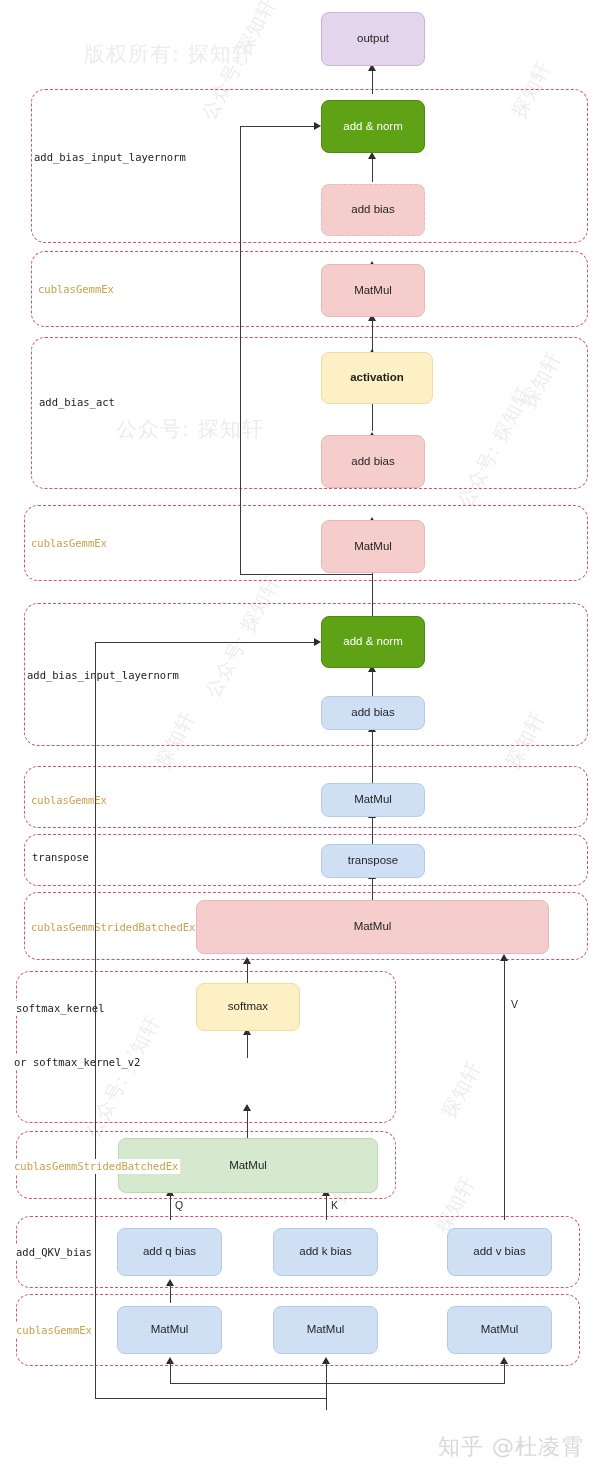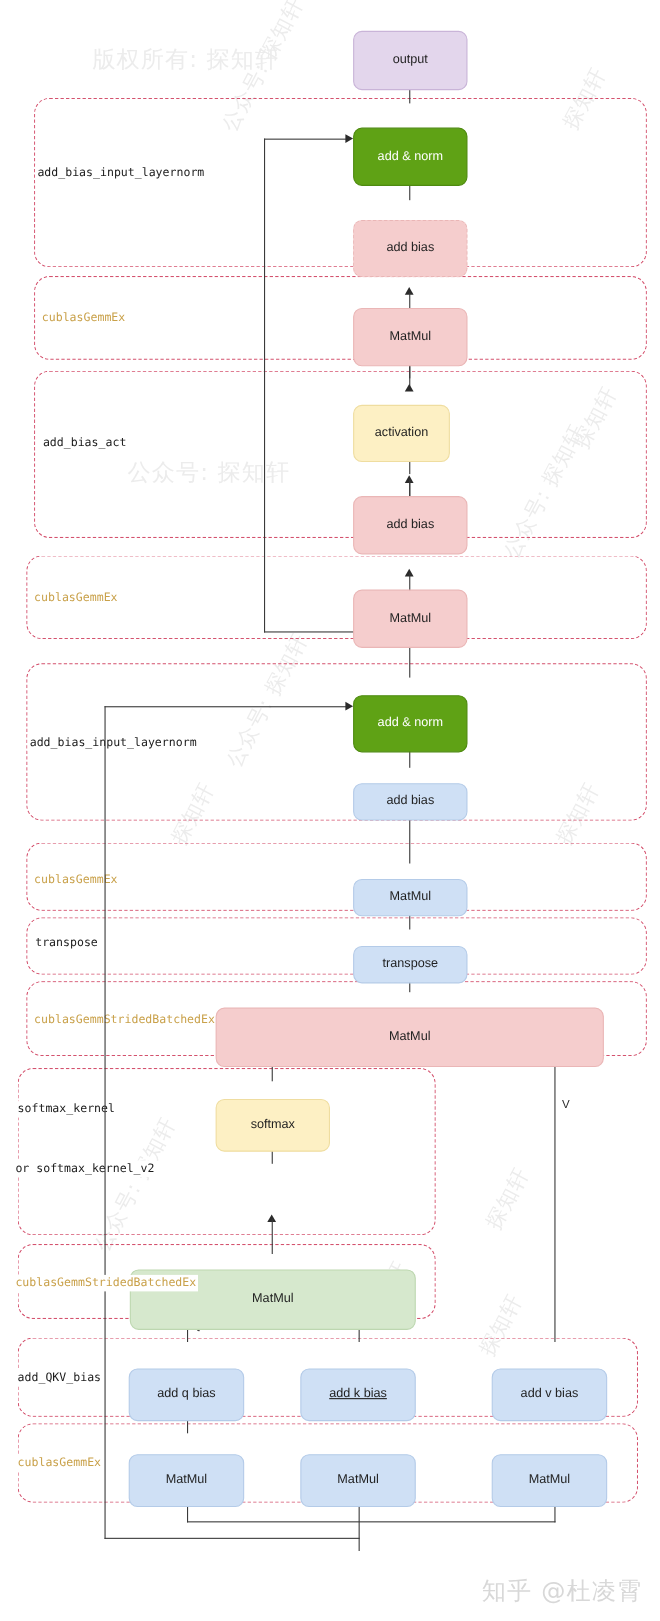--- a/index.html
+++ b/index.html
@@ -39,21 +39,20 @@
     position:absolute;
     box-sizing:border-box;
     border-radius:8px;
     display:flex;
     align-items:center;
     justify-content:center;
     font-size:11.5px;
     color:#1f1f1f;
     line-height:1.2;
     text-align:center;
-    margin-top:16px;
   }
   .n-purple{background:#e3d6ec;border:1px solid #c9b4d8;}
   .n-green  {background:#5fa215;border:1px solid #4e8a10;color:#ffffff;}
   .n-pink   {background:#f5cdcd;border:1px solid #eab6b6;}
   .n-yellow {background:#fdf0c4;border:1px solid #efdda0;}
   .n-blue   {background:#cfe0f5;border:1px solid #b4cbe8;}
   .n-orange {background:#fbdcbb;border:1px solid #eec79e;}
   .n-lgreen {background:#d6e8cd;border:1px solid #bdd7b0;}
   .n-cream  {background:#fbeec8;border:1px solid #eddba4;}
   
@@ -231,21 +230,21 @@
     </div>
 
   <div class="node n-pink" style="left:321px;top:184px;width:104px;height:52px;border-style:dashed;">
       <span>add bias</span>
     </div>
 
   <div class="node n-pink" style="left:321px;top:264px;width:104px;height:53px;">
       <span>MatMul</span>
     </div>
 
-  <div class="node n-yellow" style="left:321px;top:352px;width:88px;height:52px;">
+  <div class="node n-yellow" style="left:321px;top:352px;width:112px;height:52px;font-weight:bold;">
       <span>activation</span>
     </div>
 
   <div class="node n-pink" style="left:321px;top:435px;width:104px;height:53px;">
       <span>add bias</span>
     </div>
 
   <div class="node n-pink" style="left:321px;top:520px;width:104px;height:53px;">
       <span>MatMul</span>
     </div>
@@ -276,21 +275,21 @@
 
 
   <div class="node n-lgreen" style="left:118px;top:1138px;width:260px;height:55px;">
       <span>MatMul</span>
     </div>
 
   <div class="node n-blue" style="left:117px;top:1228px;width:105px;height:48px;">
       <span>add q bias</span>
     </div>
 
-  <div class="node n-blue" style="left:273px;top:1228px;width:105px;height:48px;text-decoration:underline;">
+  <div class="node n-blue" style="left:273px;top:1228px;width:105px;height:48px;">
       <span>add k bias</span>
     </div>
 
   <div class="node n-blue" style="left:447px;top:1228px;width:105px;height:48px;">
       <span>add v bias</span>
     </div>
 
   <div class="node n-blue" style="left:117px;top:1306px;width:105px;height:48px;">
       <span>MatMul</span>
     </div>

